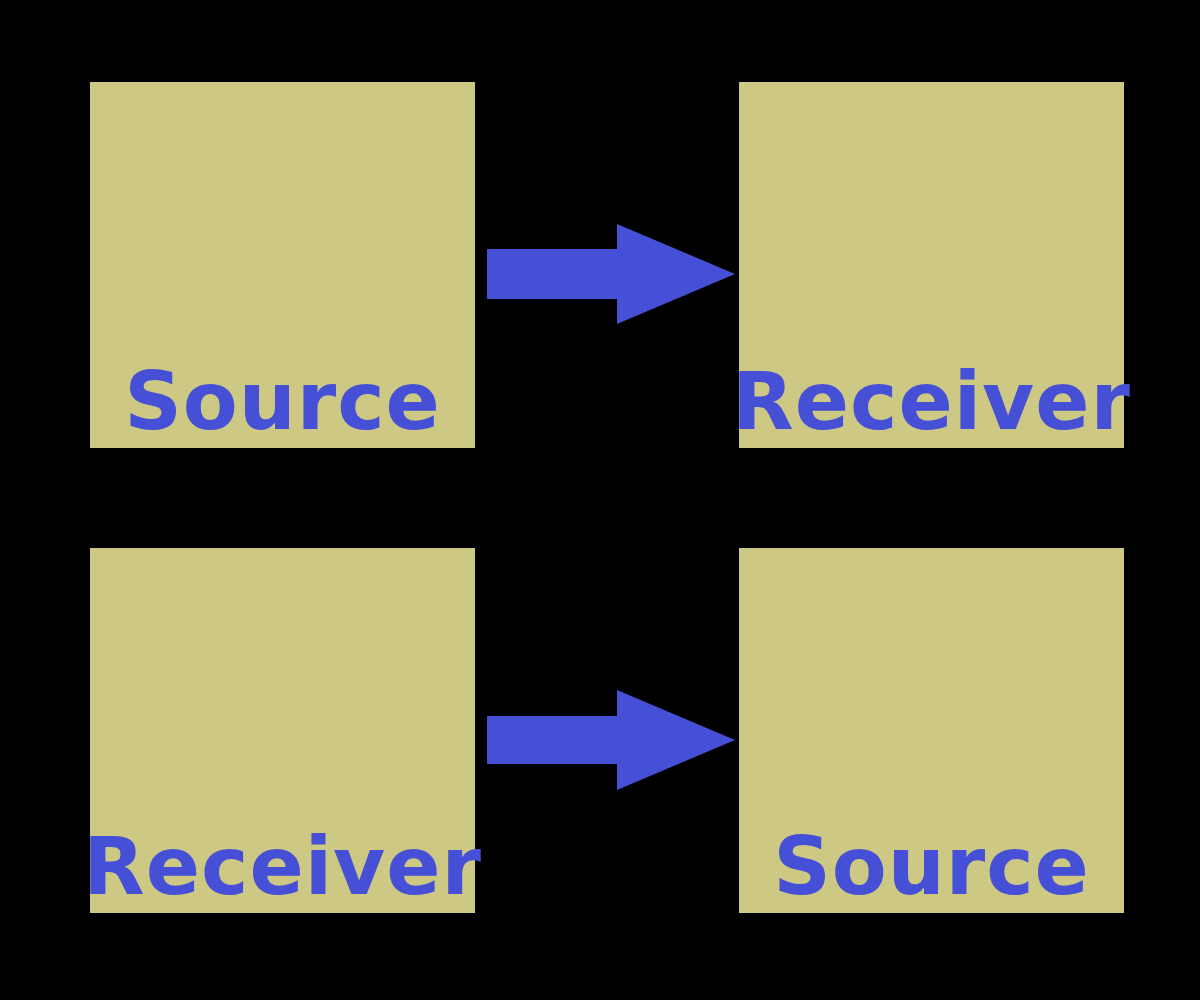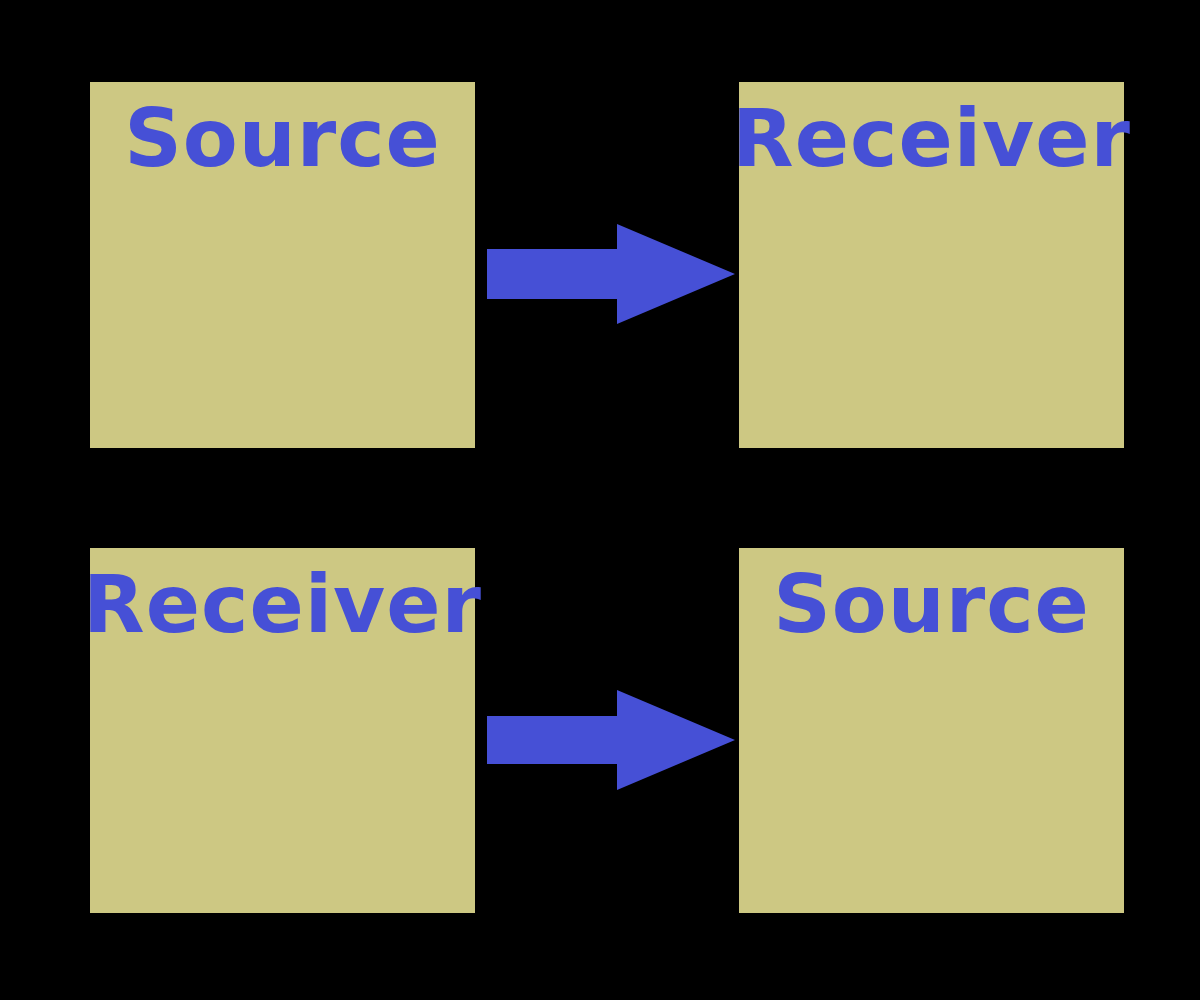--- a/index.html
+++ b/index.html
@@ -13,21 +13,21 @@
     height: 1000px;
     background: var(--canvas-bg, #000000);
     overflow: hidden;
     font-family: "DejaVu Sans", "Liberation Sans", sans-serif;
   }
   .box {
     position: absolute;
     width: 385px;
     background: var(--box-fill, #cdc883);
     display: flex;
-    align-items: flex-start;
+    align-items: flex-end;
     justify-content: center;
   }
   .box.top-row    { top: 82px;  height: 366px; }
   .box.bottom-row { top: 548px; height: 365px; }
   .box.left-col   { left: 90px;  }
   .box.right-col  { left: 739px; }
   .box-label {
     font-size: 80px;
     font-weight: bold;
     color: var(--accent-blue, #4650d6);

